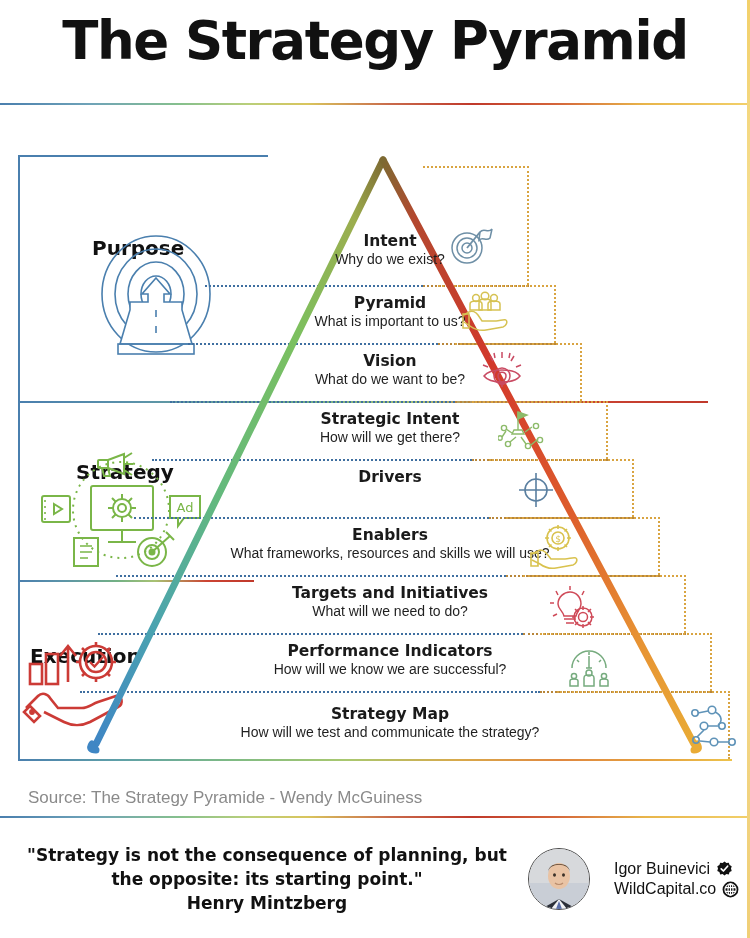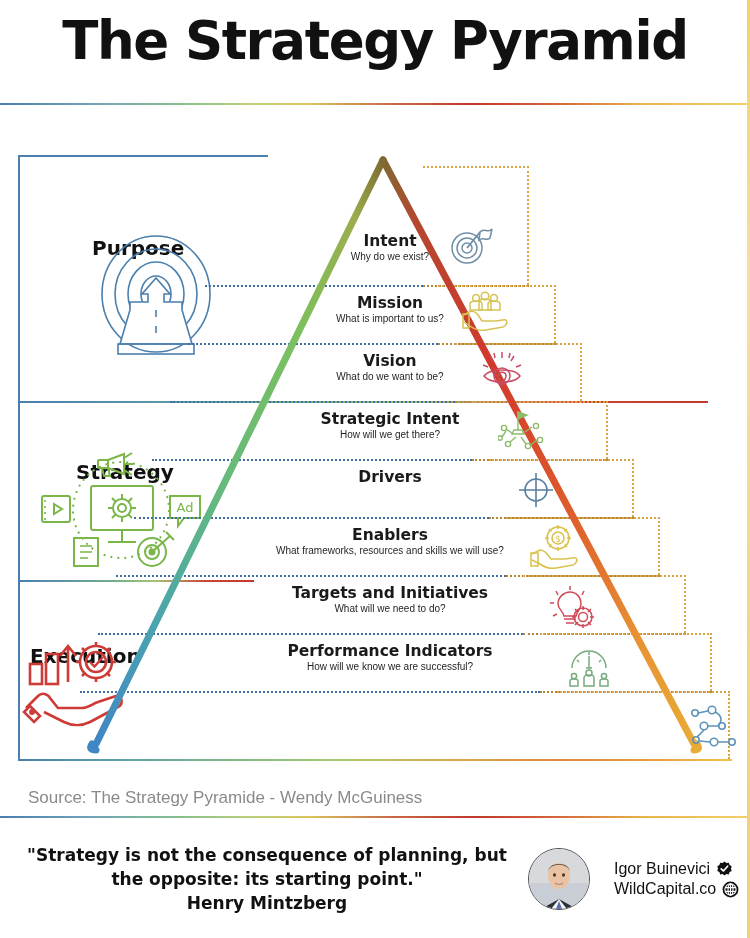--- a/index.html
+++ b/index.html
@@ -118,21 +118,21 @@
     font-family: "DejaVu Sans", sans-serif;
     font-weight: 700;
     font-size: 15.5px;
     color: #1a1a1a;
     line-height: 1.18;
     white-space: nowrap;
   }
   .tier-sub {
     font-family: "Liberation Sans", sans-serif;
     font-weight: 400;
-    font-size: 10px;
+    font-size: 14px;
     color: #1f1f1f;
     line-height: 1.25;
     margin-top: 1px;
     white-space: nowrap;
   }
 
   
   .tier-sep {
     position: absolute;
     height: 0;
@@ -391,21 +391,21 @@
     <path d="M96 750 L694 750" fill="none" stroke="url(#baseLine)" stroke-width="7" stroke-linecap="round"></path>
     <path d="M92 744 Q88 750 96 750" fill="none" stroke="#3f86c4" stroke-width="7" stroke-linecap="round"></path>
     <path d="M697 744 Q701 750 694 750" fill="none" stroke="#e9ab35" stroke-width="7" stroke-linecap="round"></path>
   </svg>
 
   <div class="tier" style="top:232px;">
     <div class="tier-title">Intent</div>
     <div class="tier-sub">Why  do we exist?</div>
   </div>
   <div class="tier" style="top:294px;">
-    <div class="tier-title">Mission</div>
+    <div class="tier-title">Pyramid</div>
     <div class="tier-sub">What is important to us?</div>
   </div>
   <div class="tier" style="top:352px;">
     <div class="tier-title">Vision</div>
     <div class="tier-sub">What do we want to be?</div>
   </div>
   <div class="tier" style="top:410px;">
     <div class="tier-title">Strategic Intent</div>
     <div class="tier-sub">How will we get there?</div>
   </div>
@@ -416,20 +416,24 @@
     <div class="tier-title">Enablers</div>
     <div class="tier-sub">What frameworks, resources and skills we will use?</div>
   </div>
   <div class="tier" style="top:584px;">
     <div class="tier-title">Targets and Initiatives</div>
     <div class="tier-sub">What will we need to do?</div>
   </div>
   <div class="tier" style="top:642px;">
     <div class="tier-title">Performance Indicators</div>
     <div class="tier-sub">How will we know we are successful?</div>
+  </div>
+  <div class="tier" style="top:705px;">
+    <div class="tier-title">Strategy Map</div>
+    <div class="tier-sub">How will we test and communicate the strategy?</div>
   </div>
 
   <div style="position:absolute; left:447px; top:222px;">
     <svg width="46" height="44" viewBox="0 0 46 44" fill="none" stroke="#6e8fa6" stroke-width="1.5">
       <circle cx="20" cy="26" r="15"></circle>
         <circle cx="20" cy="26" r="10"></circle>
         <circle cx="20" cy="26" r="5"></circle>
       <path d="M20 26 L33 10" stroke-width="1.8"></path>
       <path d="M33 10 C37 5 41 12 45 7 L43 16 C39 20 36 14 32 18 Z" stroke-width="1.5"></path>
     </svg>

